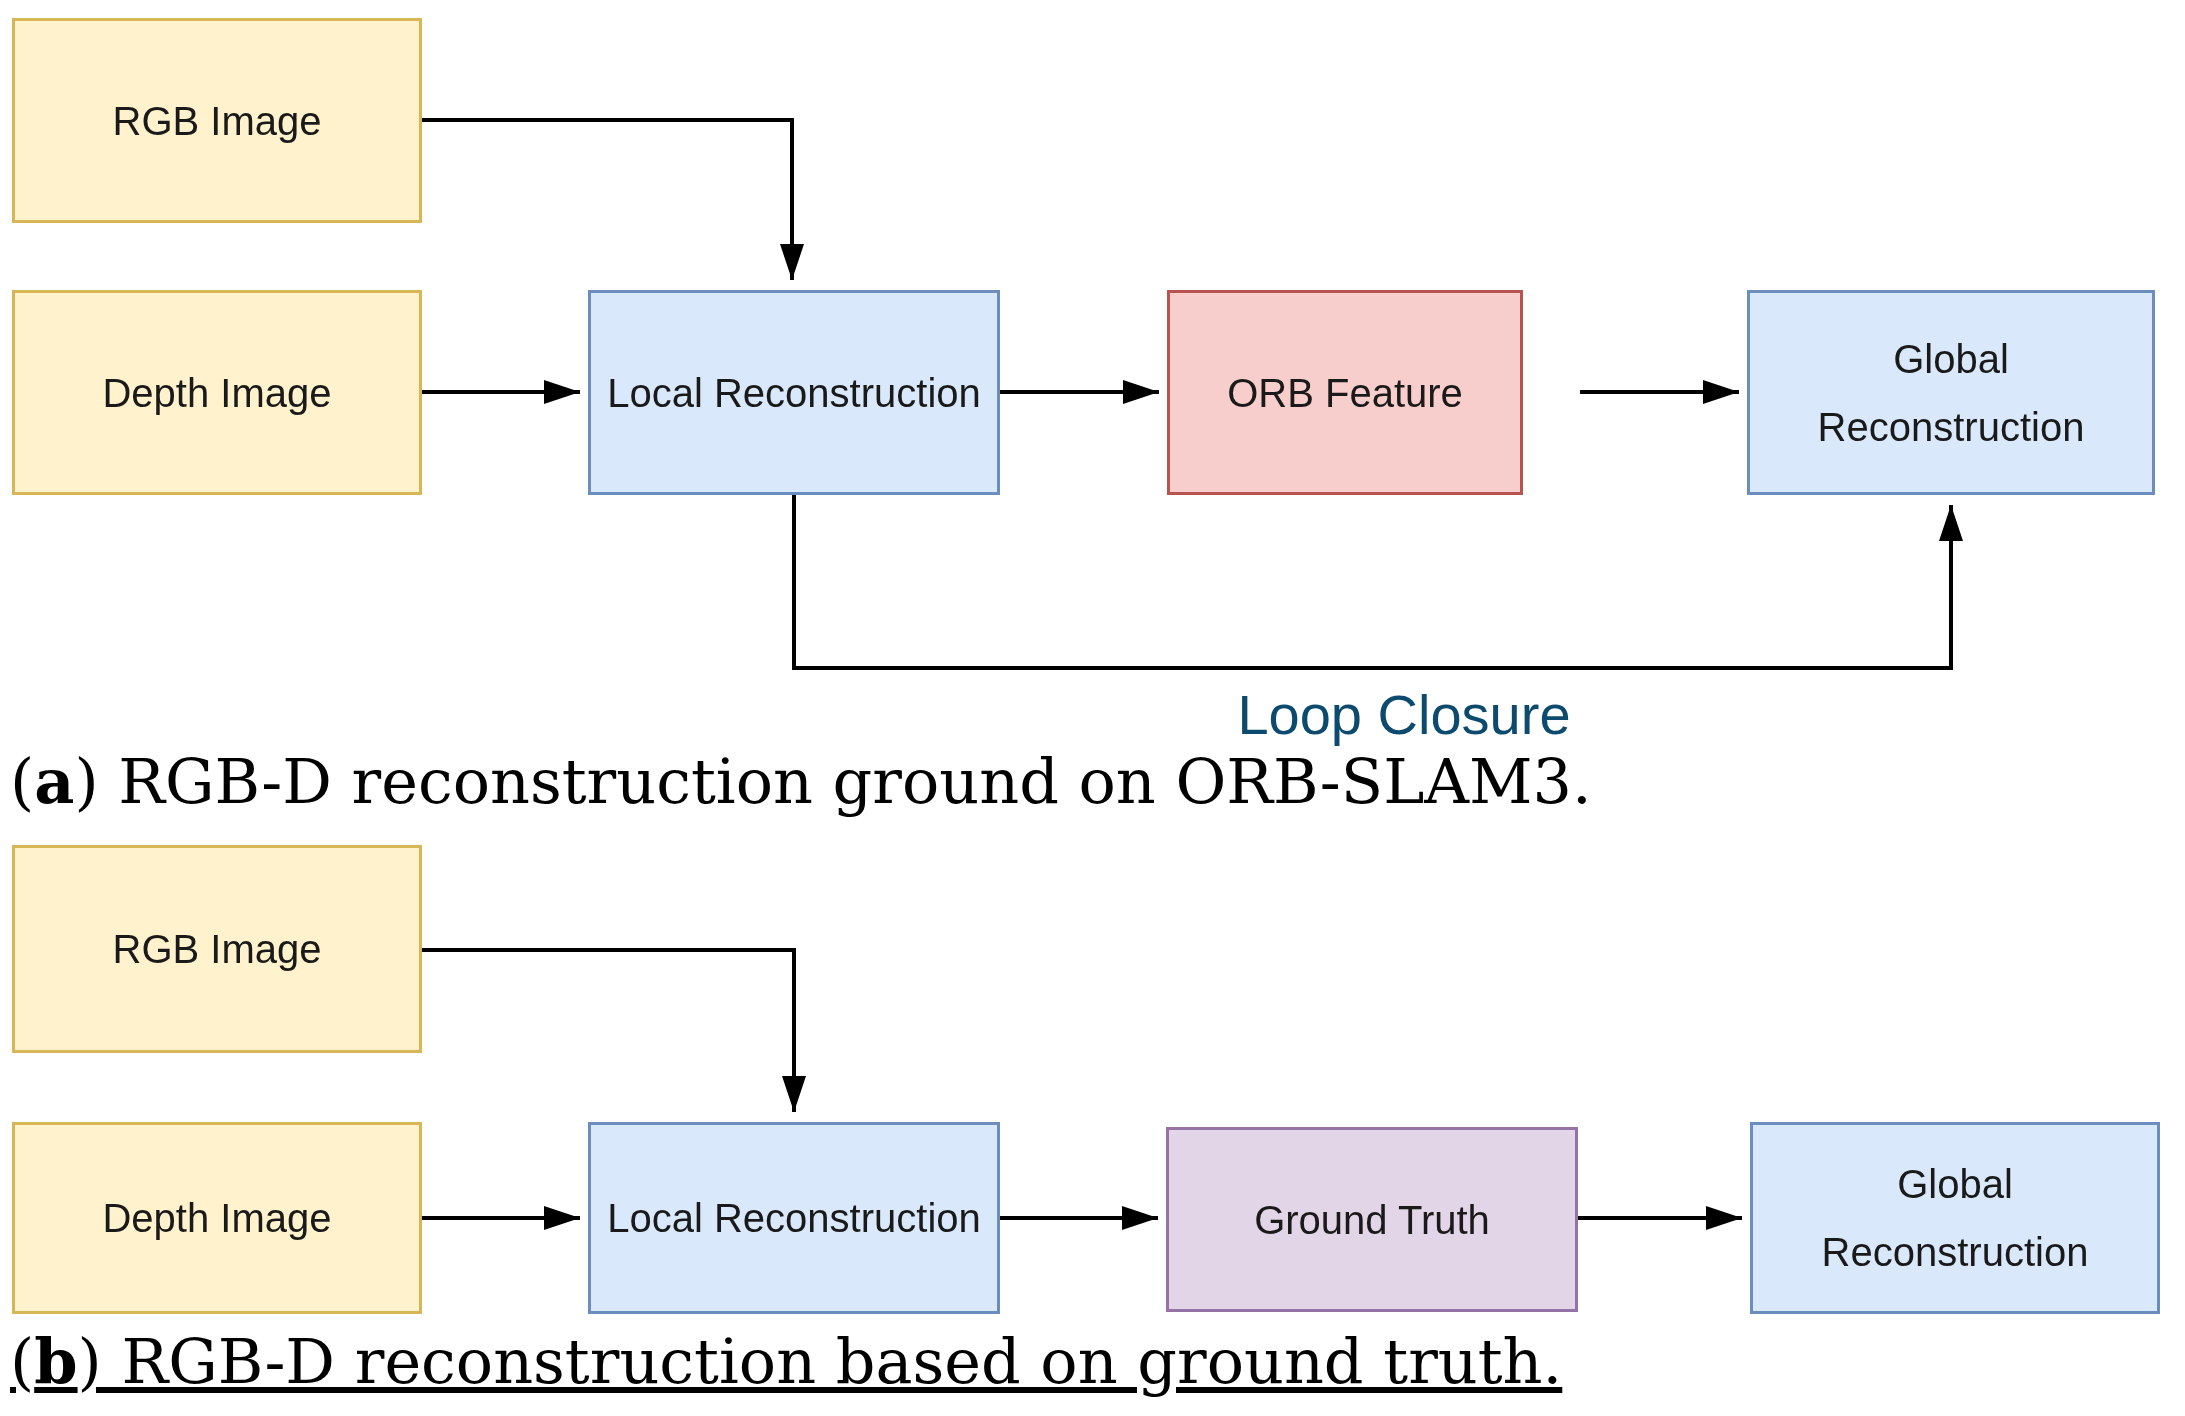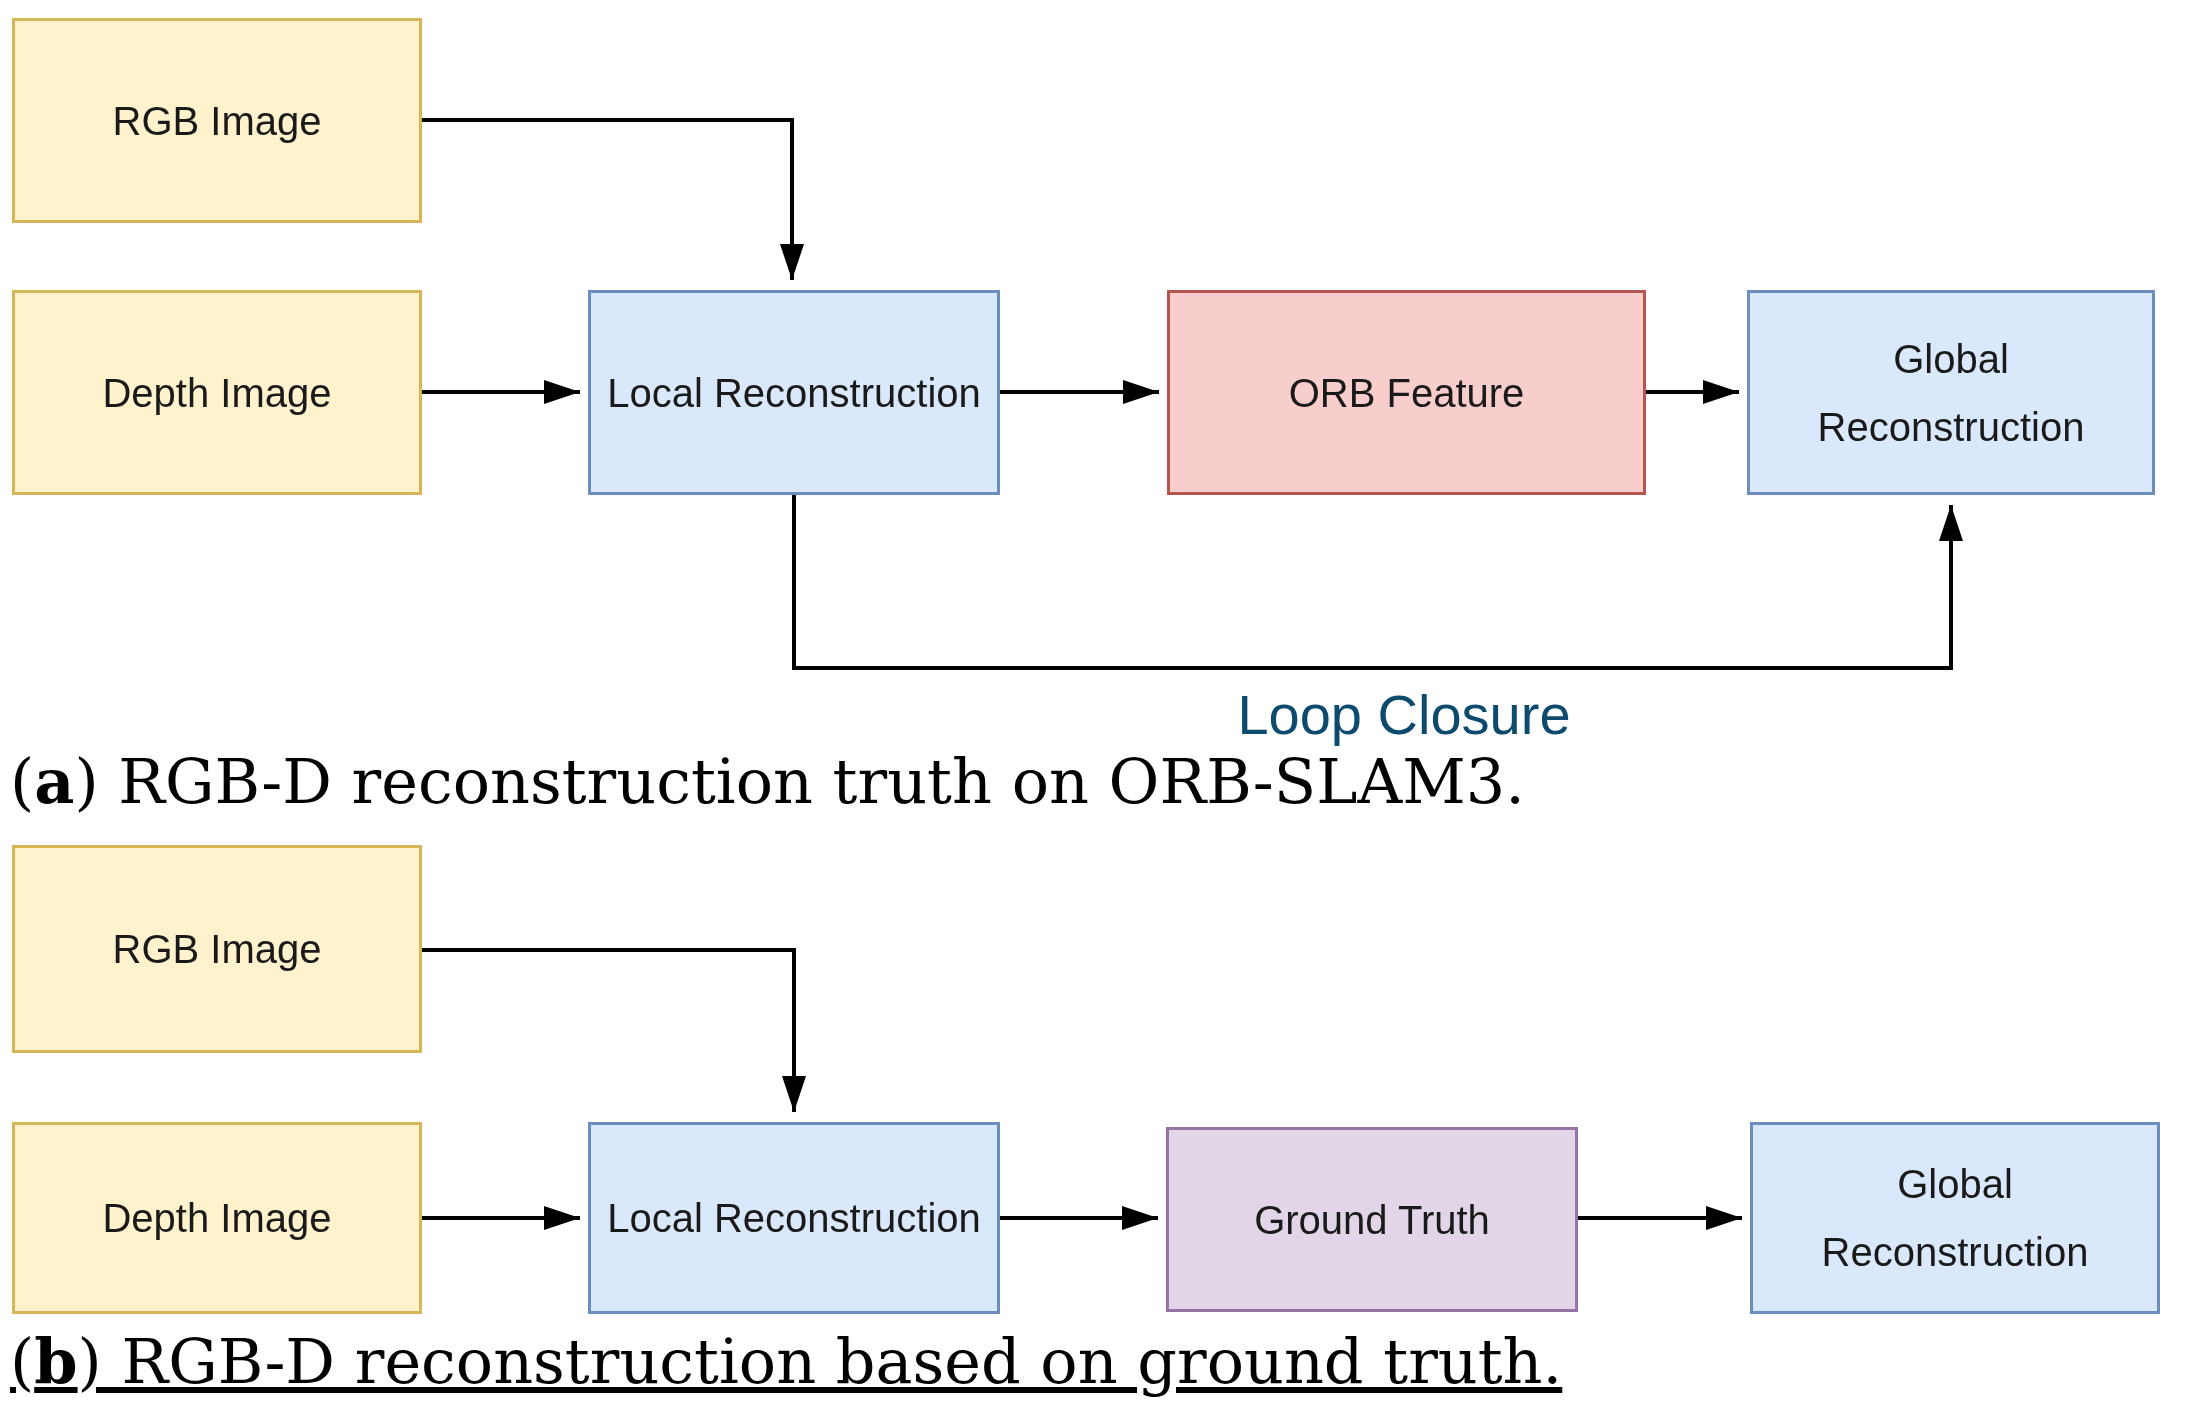--- a/index.html
+++ b/index.html
@@ -40,21 +40,21 @@
   }
   .node.yellow { background: var(--yellow-fill); border-color: var(--yellow-border); }
   .node.blue   { background: var(--blue-fill);   border-color: var(--blue-border); }
   .node.red    { background: var(--red-fill);    border-color: var(--red-border); }
   .node.purple { background: var(--purple-fill); border-color: var(--purple-border); }
 
   
   #rgb-a    { left: 12px;   top: 18px;   width: 410px; height: 205px; }
   #depth-a  { left: 12px;   top: 290px;  width: 410px; height: 205px; }
   #local-a  { left: 588px;  top: 290px;  width: 412px; height: 205px; }
-  #orb-a    { left: 1167px; top: 290px;  width: 479px; height: 205px; }
+  #orb-a    { left: 1167px; top: 290px;  width: 356px; height: 205px; }
   #global-a { left: 1747px; top: 290px;  width: 408px; height: 205px; }
 
   
   #rgb-b    { left: 12px;   top: 845px;  width: 410px; height: 208px; }
   #depth-b  { left: 12px;   top: 1122px; width: 410px; height: 192px; }
   #local-b  { left: 588px;  top: 1122px; width: 412px; height: 192px; }
   #ground-b { left: 1166px; top: 1127px; width: 412px; height: 185px; }
   #global-b { left: 1750px; top: 1122px; width: 410px; height: 192px; }
 
   
@@ -118,21 +118,21 @@
   </div>
   <div class="node red" id="orb-a">
     <span>ORB Feature</span>
   </div>
   <div class="node blue" id="global-a">
     <span>Global Reconstruction</span>
   </div>
 
   <div class="edge-label">Loop Closure</div>
 
-  <div class="caption" id="caption-a"><span>(</span><span class="marker">a</span><span>) RGB-D reconstruction truth on ORB-SLAM3.</span></div>
+  <div class="caption" id="caption-a"><span>(</span><span class="marker">a</span><span>) RGB-D reconstruction ground on ORB-SLAM3.</span></div>
 
   <div class="node yellow" id="rgb-b">
     <span>RGB Image</span>
   </div>
   <div class="node yellow" id="depth-b">
     <span>Depth Image</span>
   </div>
   <div class="node blue" id="local-b">
     <span>Local Reconstruction</span>
   </div>

